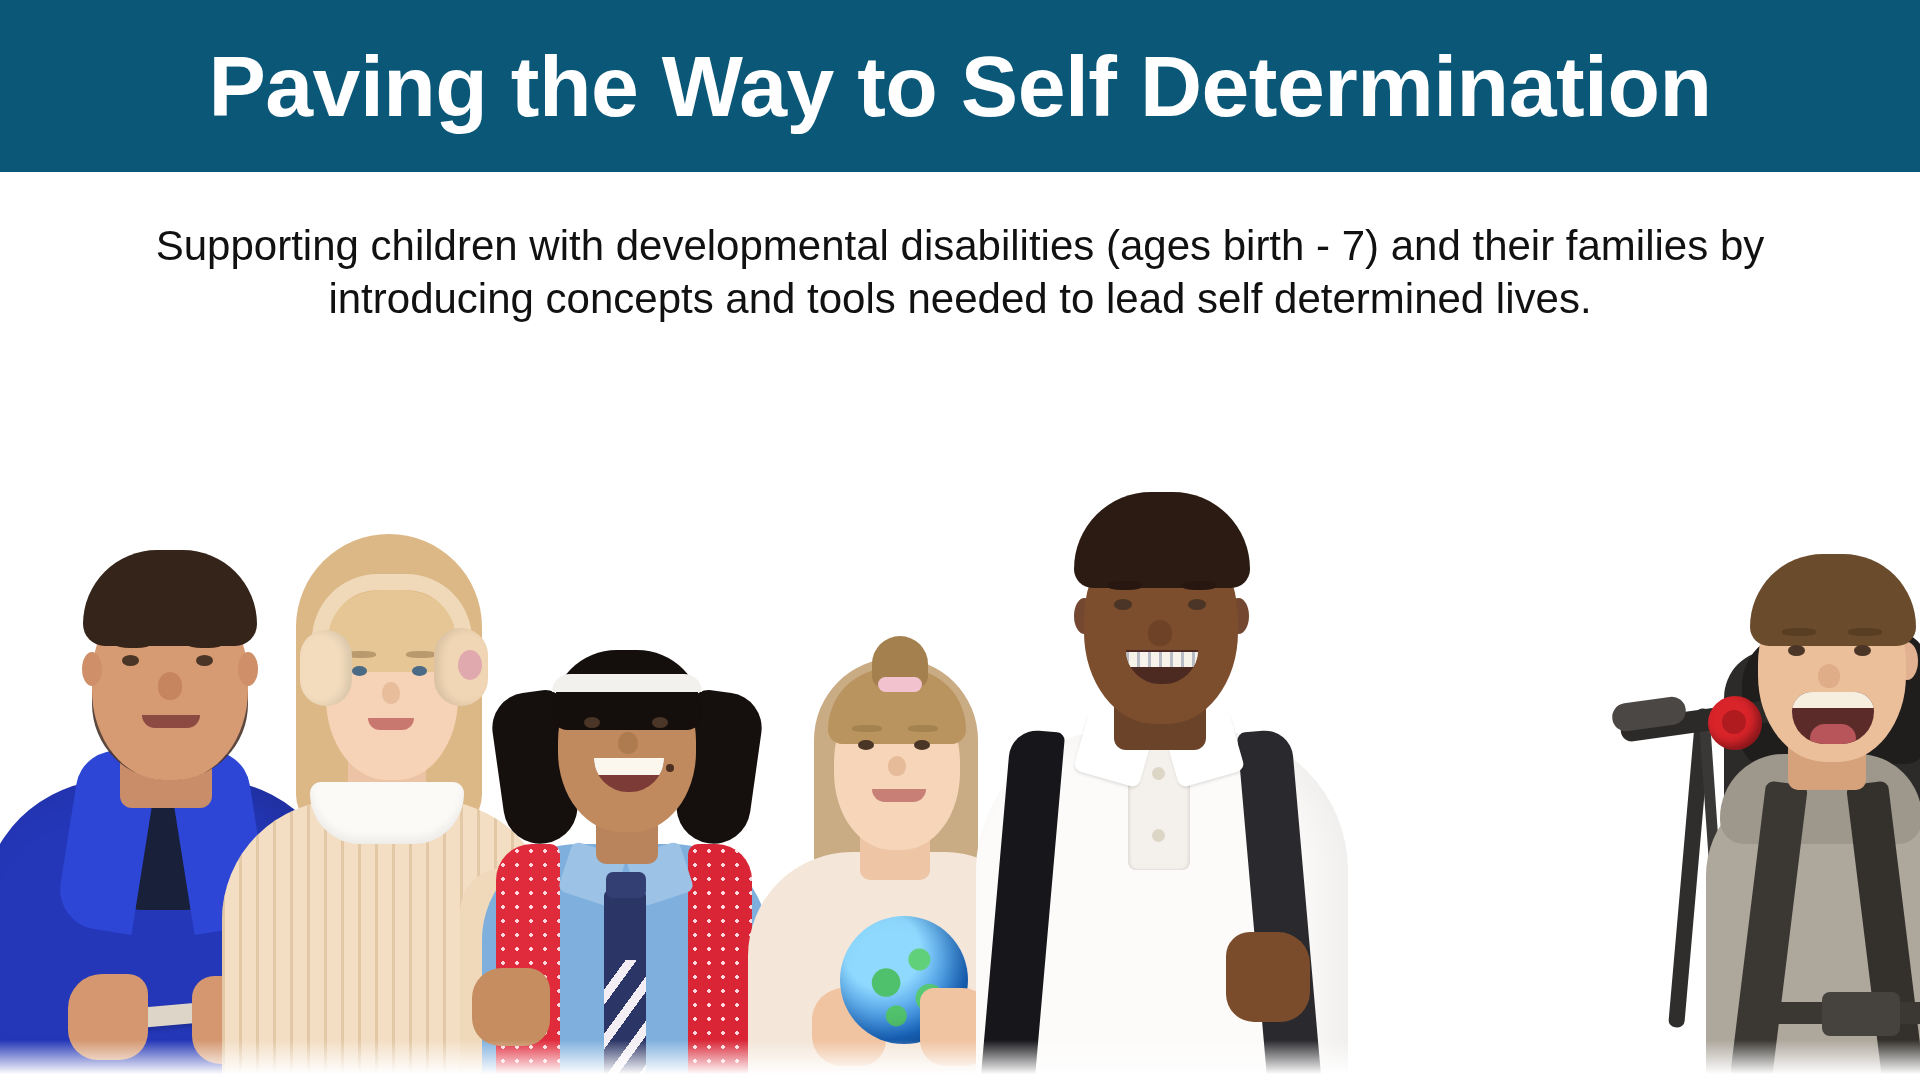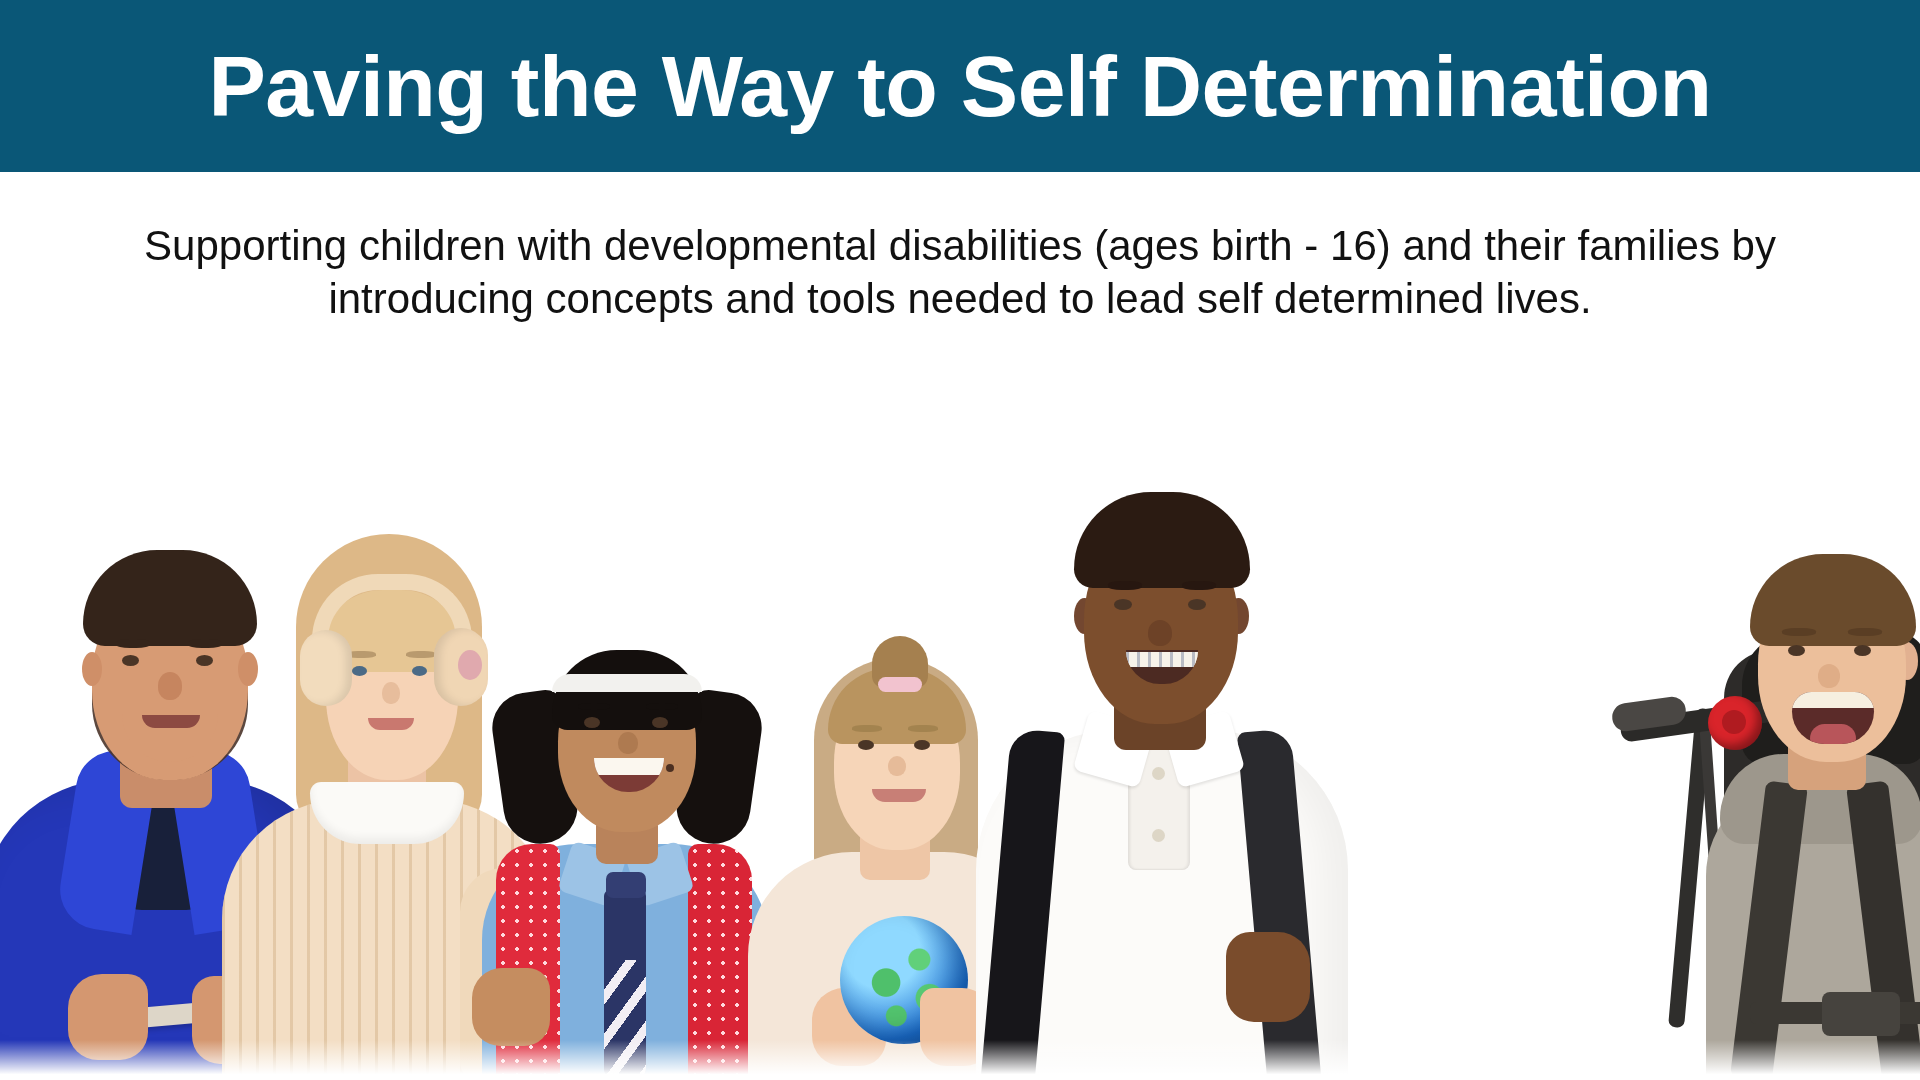--- a/index.html
+++ b/index.html
@@ -317,21 +317,21 @@
   }
 </style>
 </head>
 <body>
 
 <div class="header-band">
   <h1 class="header-title">Paving the Way to Self Determination</h1>
 </div>
 
 <div class="subtitle-wrap">
-  <p class="subtitle">Supporting children with developmental disabilities (ages birth - 16) and their families by introducing concepts and tools needed to lead self determined lives.</p>
+  <p class="subtitle">Supporting children with developmental disabilities (ages birth - 7) and their families by introducing concepts and tools needed to lead self determined lives.</p>
 </div>
 
 <div class="collage">
 
   <div class="person" id="p1">
     <div class="torso"></div>
     <div class="collar-dark"></div>
     <div class="collar-white"></div>
     <div class="lapelL"></div>
     <div class="lapelR"></div>

